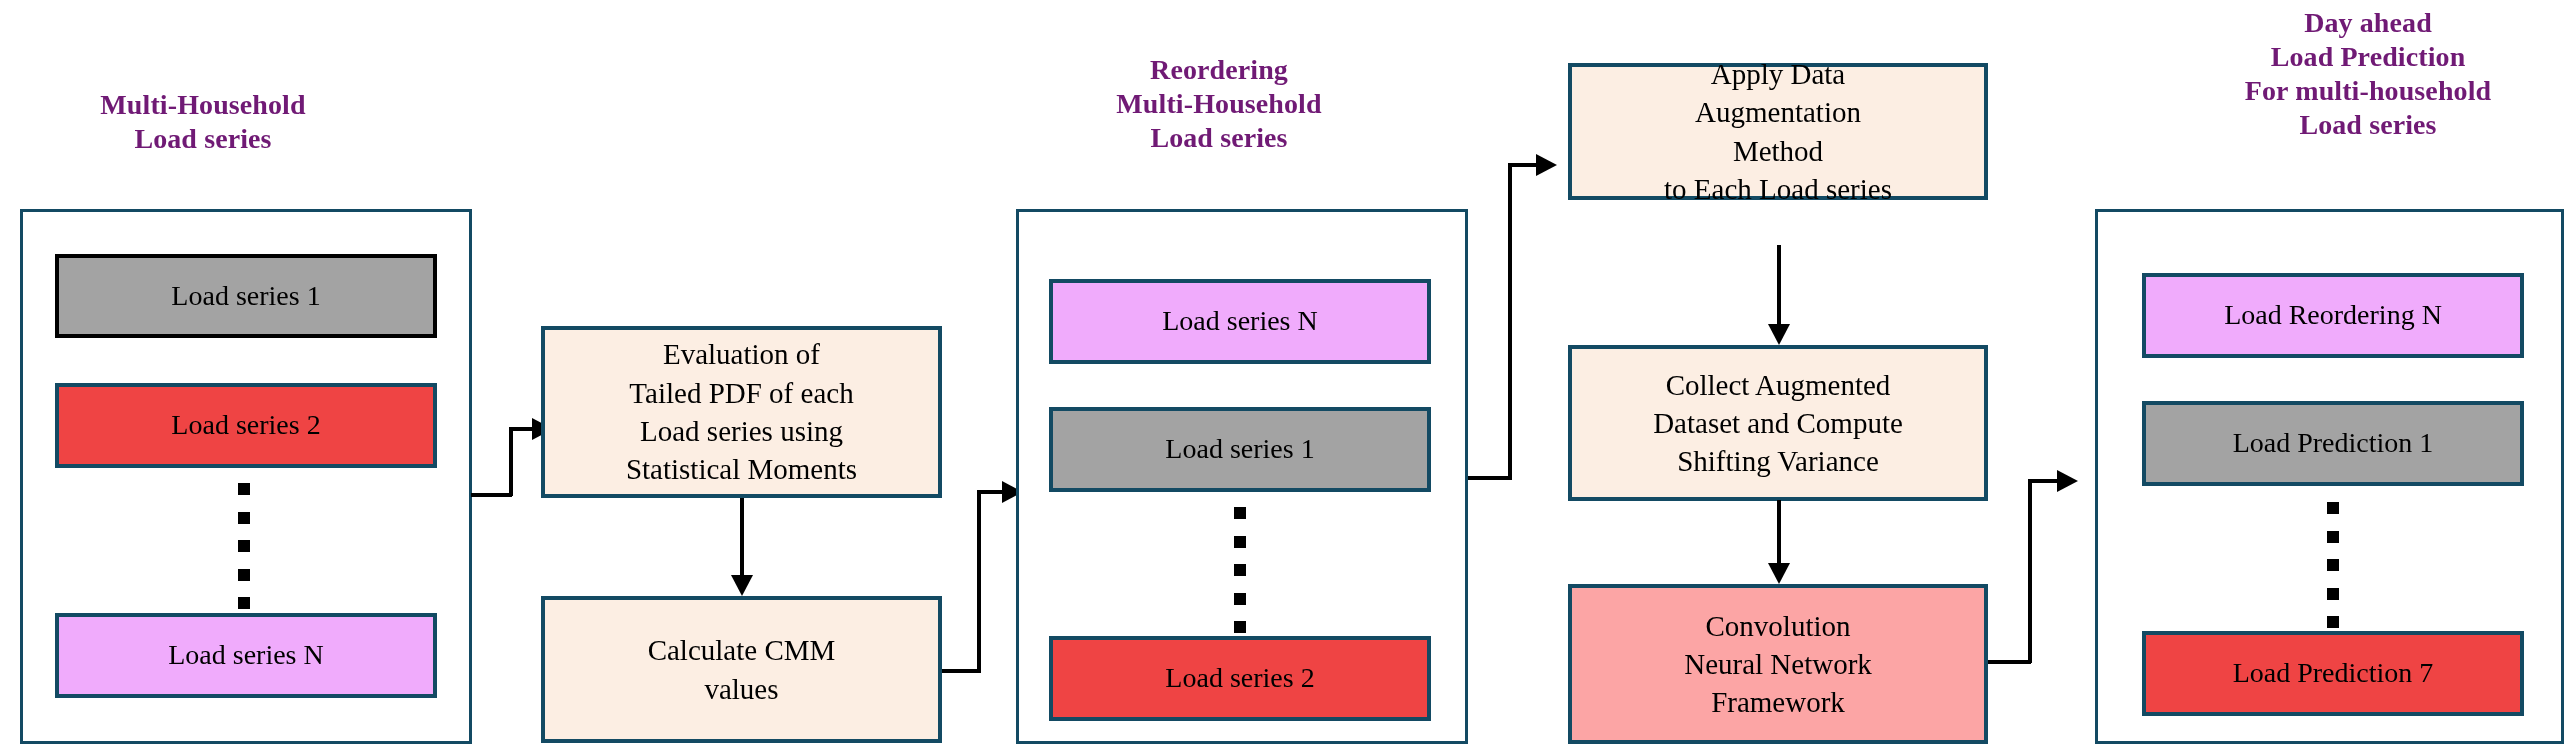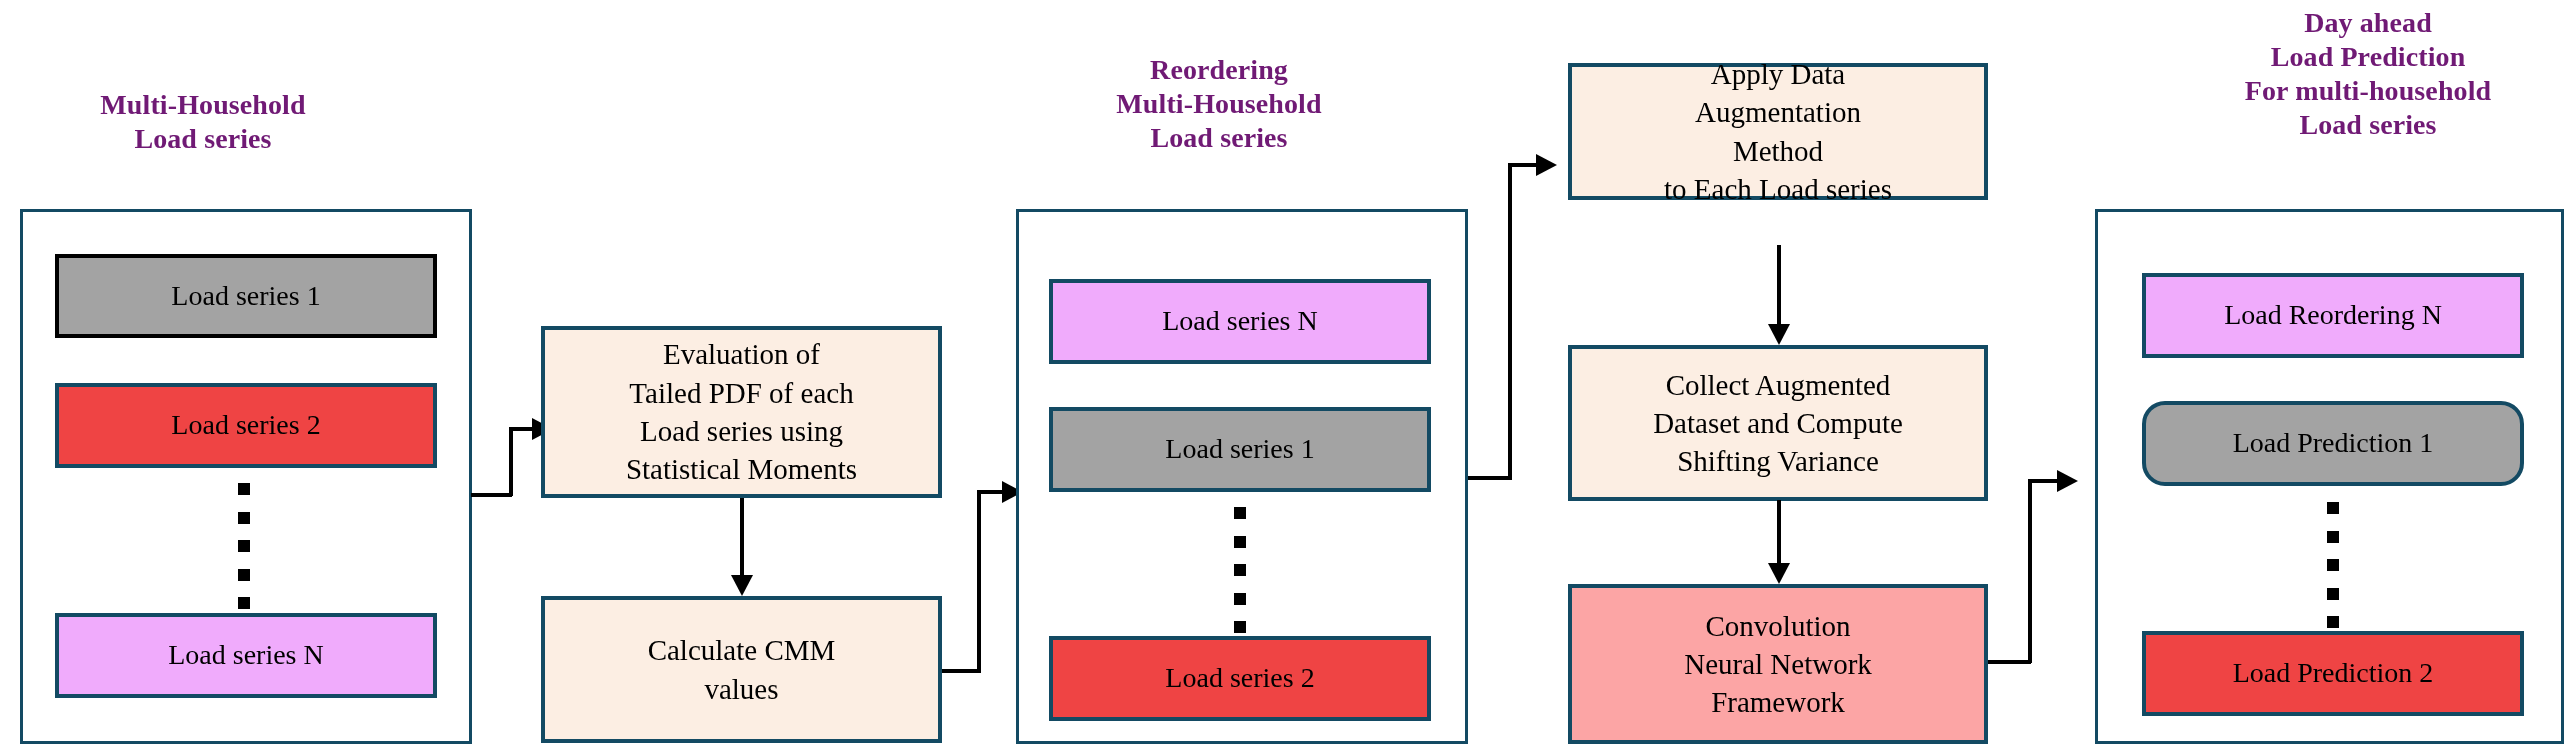--- a/index.html
+++ b/index.html
@@ -233,30 +233,30 @@
 Load Prediction
 For multi-household
 Load series</div>
 
   <div class="group-box" style="left:2095px; top:209px; width:469px; height:535px;"></div>
 
   <div class="item-box gray" style="left:2142px; top:273px; width:382px; height:85px;">
     <span>Load Reordering  N</span>
   </div>
 
-  <div class="item-box green" style="left:2142px; top:401px; width:382px; height:85px;border-radius:23px;">
+  <div class="item-box green" style="left:2142px; top:401px; width:382px; height:85px;">
     <span>Load Prediction 1</span>
   </div>
 
   <div class="vdots" style="left:2327px; top:502px; width:12.6px; height:126px;">
     <i></i>
       <i></i>
       <i></i>
       <i></i>
       <i></i>
   </div>
 
   <div class="item-box blue" style="left:2142px; top:631px; width:382px; height:85px;">
-    <span>Load Prediction 2</span>
+    <span>Load Prediction 7</span>
   </div>
 
 </div>
 
 
 </body></html>

